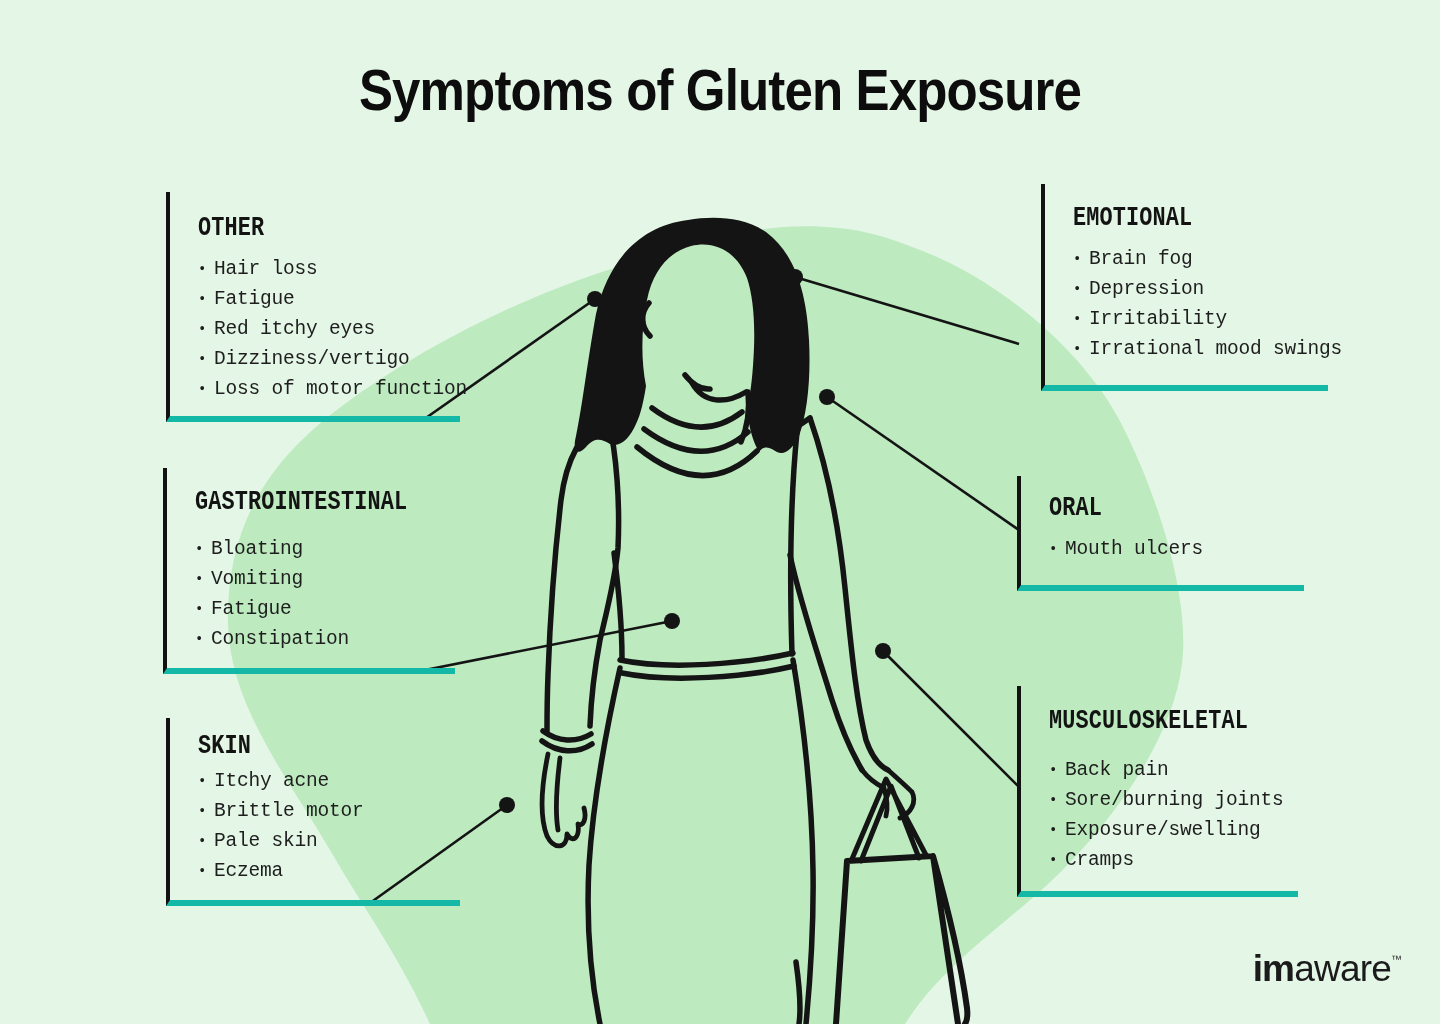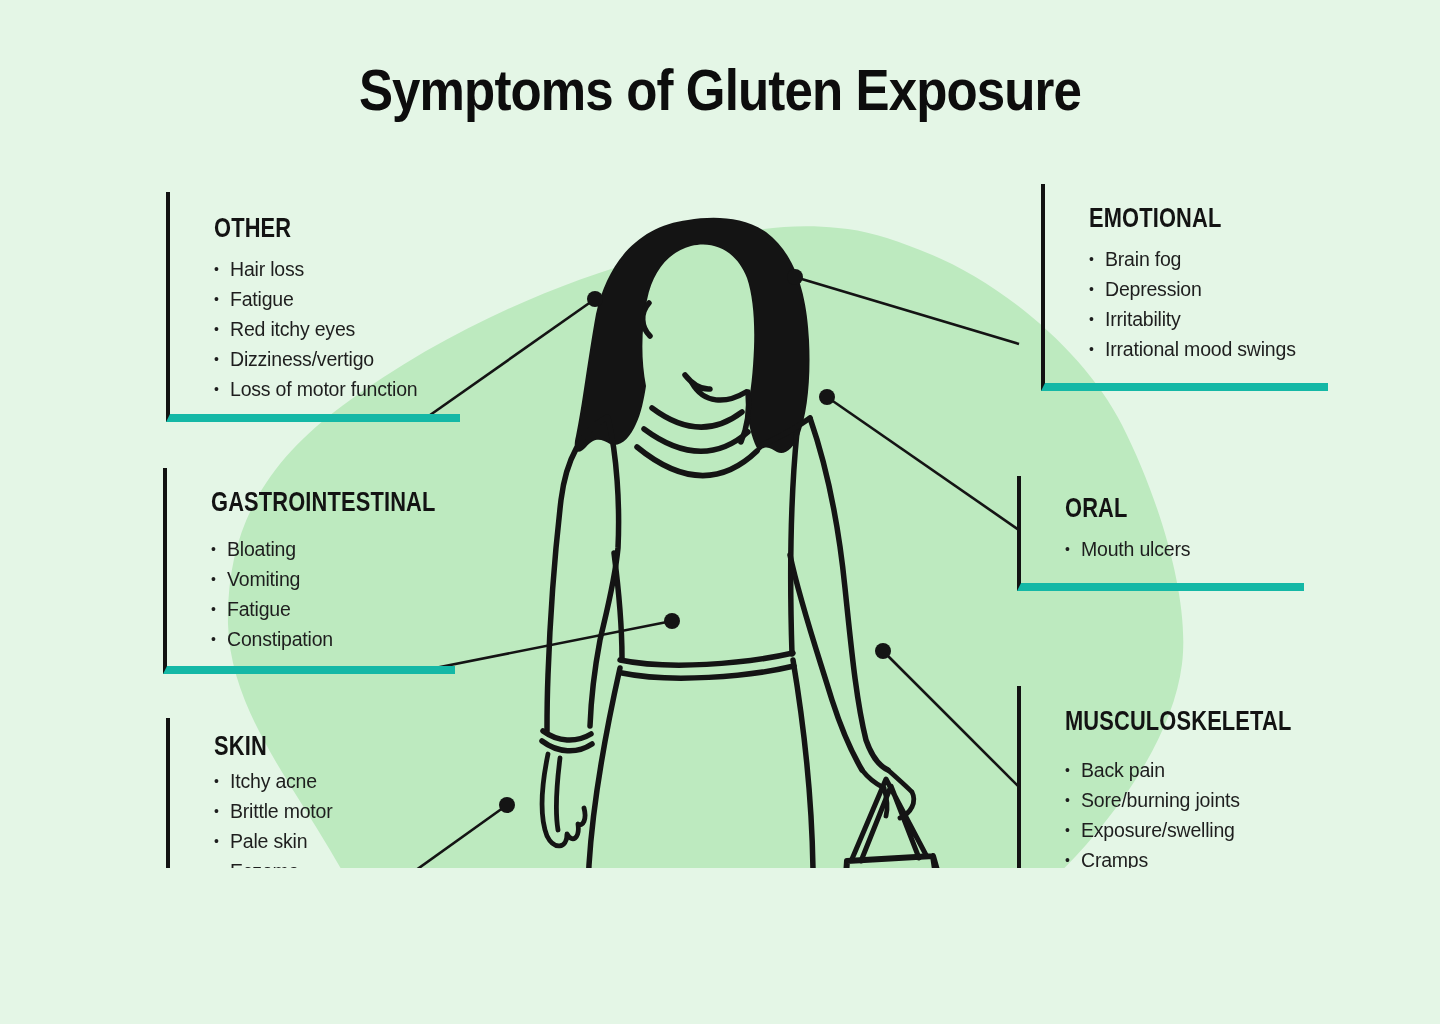--- a/index.html
+++ b/index.html
@@ -1,23 +1,23 @@
 <!DOCTYPE html>
 <html><head>
 <meta charset="utf-8">
 <style>
   html,body{margin:0;padding:0;background:#e4f6e6;}
-  .canvas{position:relative;width:1440px;height:868px;overflow:hidden;
+  .canvas{position:relative;width:1440px;height:1024px;overflow:hidden;
           font-family:"Liberation Sans","DejaVu Sans",sans-serif;background:#e4f6e6;}
   .art{position:absolute;left:0;top:0;width:1440px;height:1024px;}
   .page-title{position:absolute;left:0;top:56px;width:1440px;text-align:center;
               font-size:58px;font-weight:800;color:#0d0d0d;letter-spacing:-1px;
               transform:scaleX(.88);transform-origin:50% 50%;white-space:nowrap;}
-  .box{position:absolute;border-left:4px solid #121212;border-bottom:8px solid #14b8a6;
-       box-sizing:border-box;padding-left:44px;background:transparent;}
+  .box{position:absolute;border-left:4px solid #121212;border-bottom:6px solid #14b8a6;
+       box-sizing:border-box;padding-left:28px;background:transparent;font-family:Liberation Mono, monospace;}
   .box h2{margin:0;font-size:28px;font-weight:800;color:#131313;letter-spacing:.2px;
           transform:scaleX(.78);transform-origin:0 50%;white-space:nowrap;line-height:28px;}
   .box ul{list-style:none;margin:12px 0 0 0;padding:0;}
   .box li{font-size:19.5px;letter-spacing:-.2px;color:#1e1e1e;line-height:30px;white-space:nowrap;
           display:flex;align-items:center;}
   .blt{display:inline-block;width:16px;font-size:14px;color:#1e1e1e;flex:0 0 16px;}
   .b-other{left:166px;top:192px;width:294px;height:230px;padding-top:22px;}
   .b-gastro{left:163px;top:468px;width:292px;height:206px;padding-top:20px;}
   .b-gastro ul{margin-top:18px;}
   .b-skin{left:166px;top:718px;width:294px;height:188px;padding-top:14px;}
@@ -216,14 +216,17 @@
           <span class="blt">•</span>
           <span>Exposure/swelling</span>
         </li>
         <li>
           <span class="blt">•</span>
           <span>Cramps</span>
         </li>
       </ul>
   </div>
 
+  <div class="logo">
+    <span class="b">im</span><span class="r">aware</span><sup>™</sup>
+  </div>
 
 </div>
 
 </body></html>

